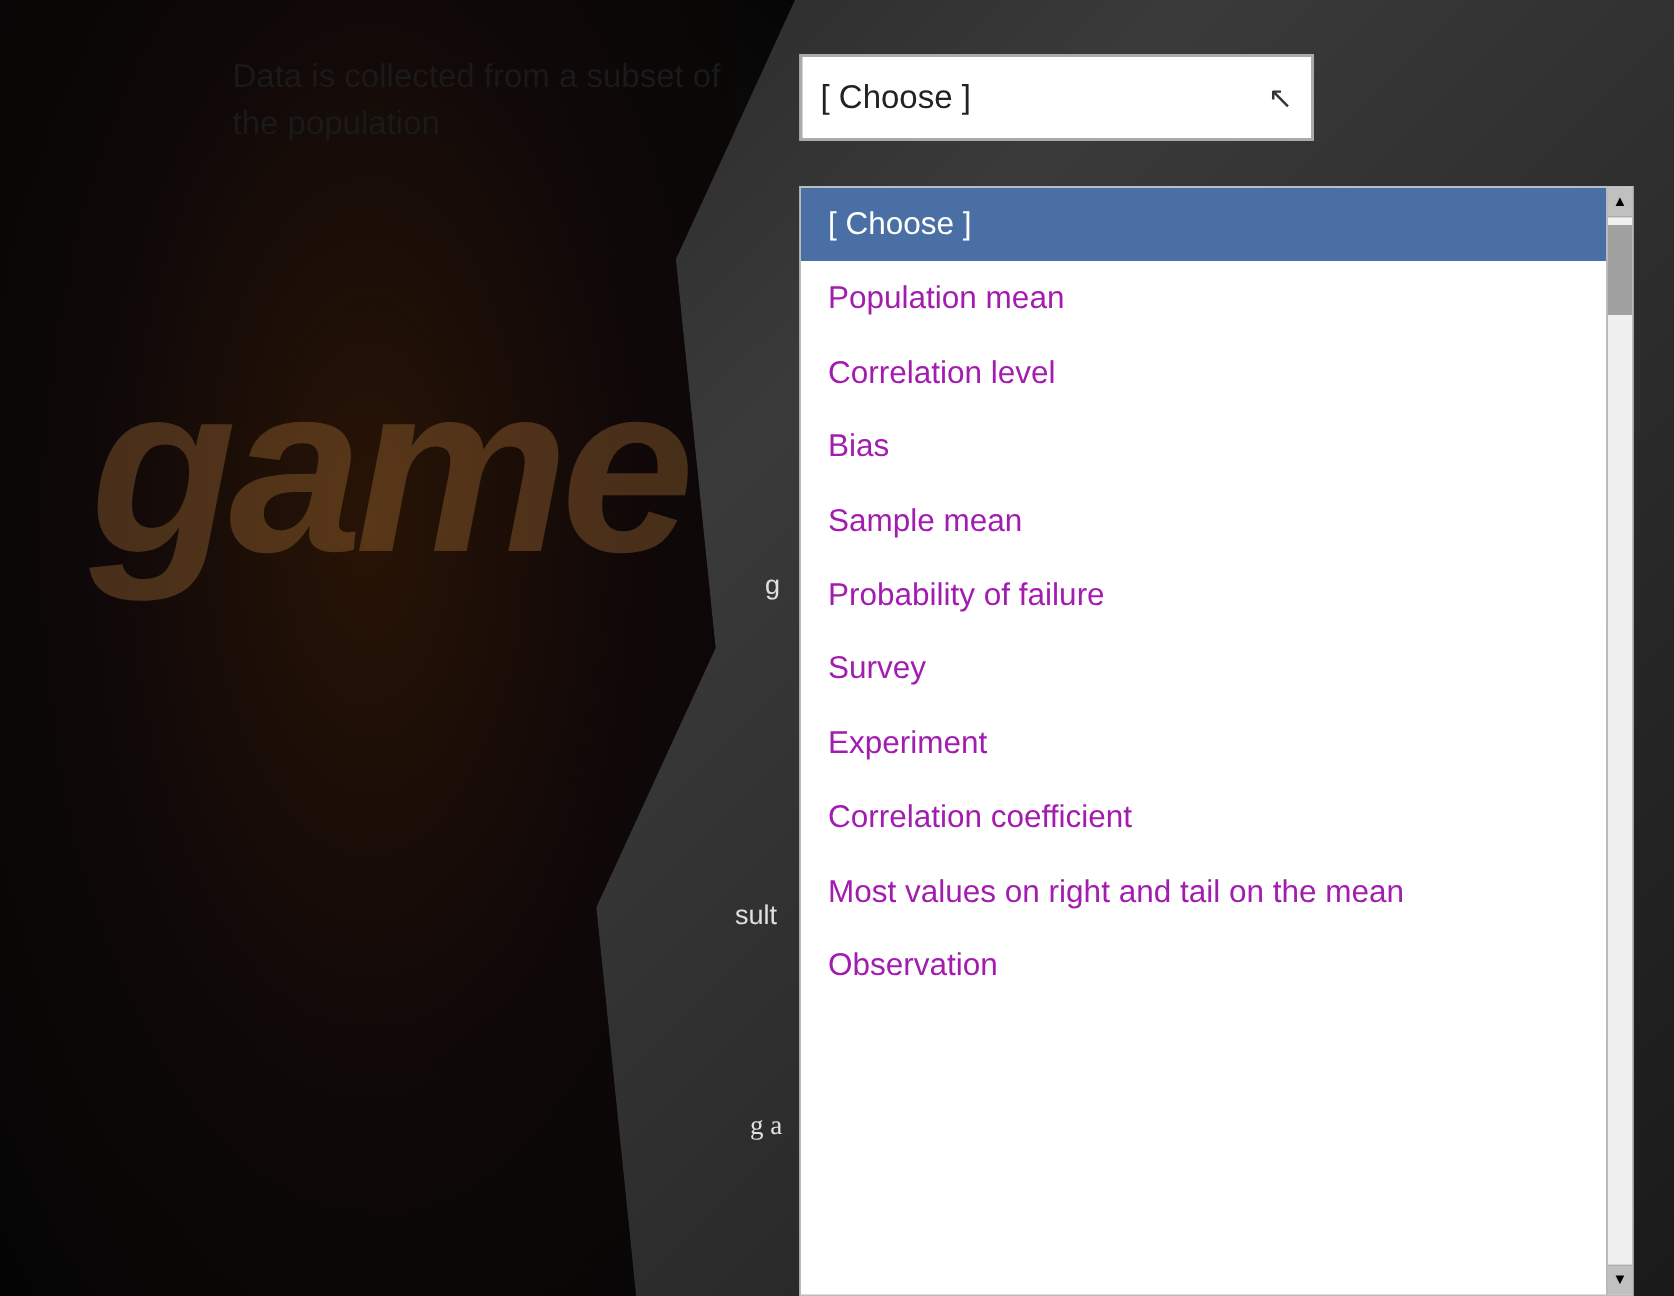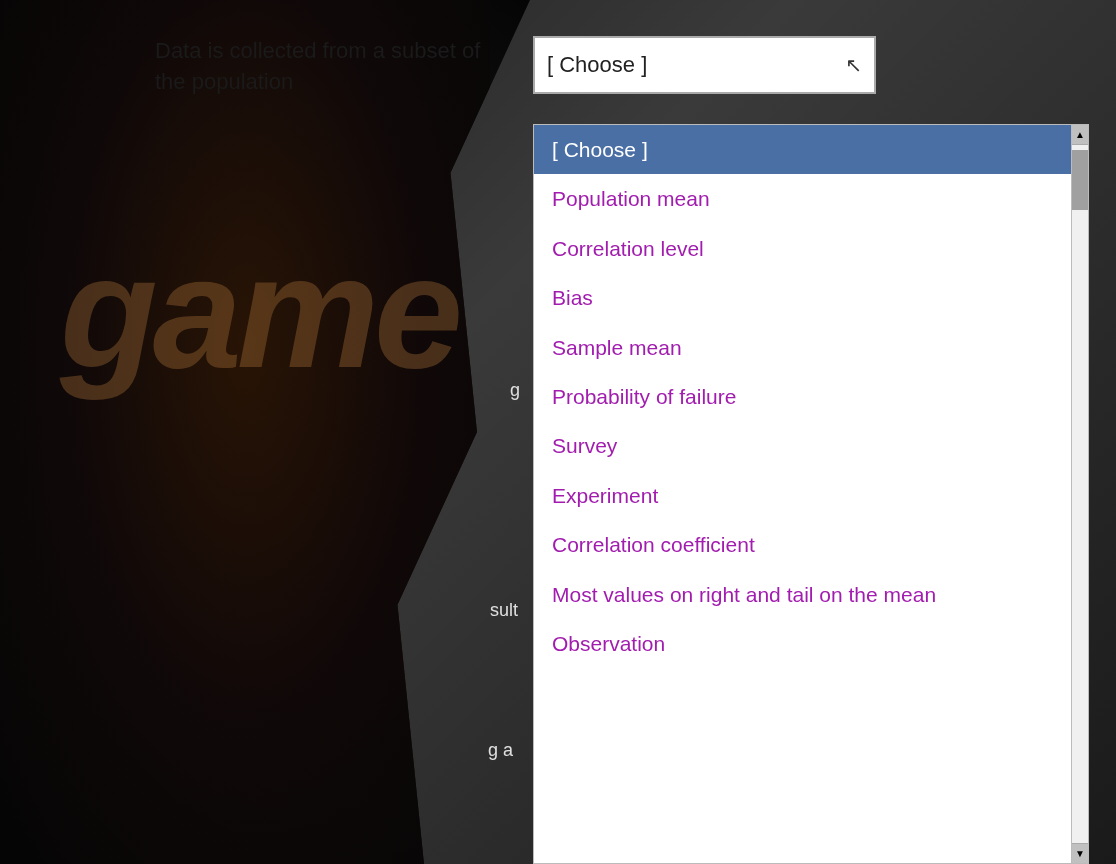--- a/index.html
+++ b/index.html
@@ -193,21 +193,21 @@
 
 <div class="background-overlay"></div>
 
 <div class="dark-figure">
   <div class="dark-figure-inner"></div>
 </div>
 
 <div class="game-watermark">game</div>
 
 <div class="row-label" style="top: 600px; left: 490px;">sult</div>
-<div class="row-label" style="top: 740px; left: 488px;">g a</div>
+<div class="row-label" style="top: 740px; left: 500px; font-family: Liberation Serif, serif;">g a</div>
 <div class="row-label" style="top: 380px; left: 510px;">g</div>
 
 <div class="question-text">Data is collected from a subset of the population</div>
 
 <div class="dropdown-trigger">
   <span class="dropdown-trigger-label">[ Choose ]</span>
   <span class="cursor-icon">↖</span>
 </div>
 
 <div class="dropdown-wrapper">

